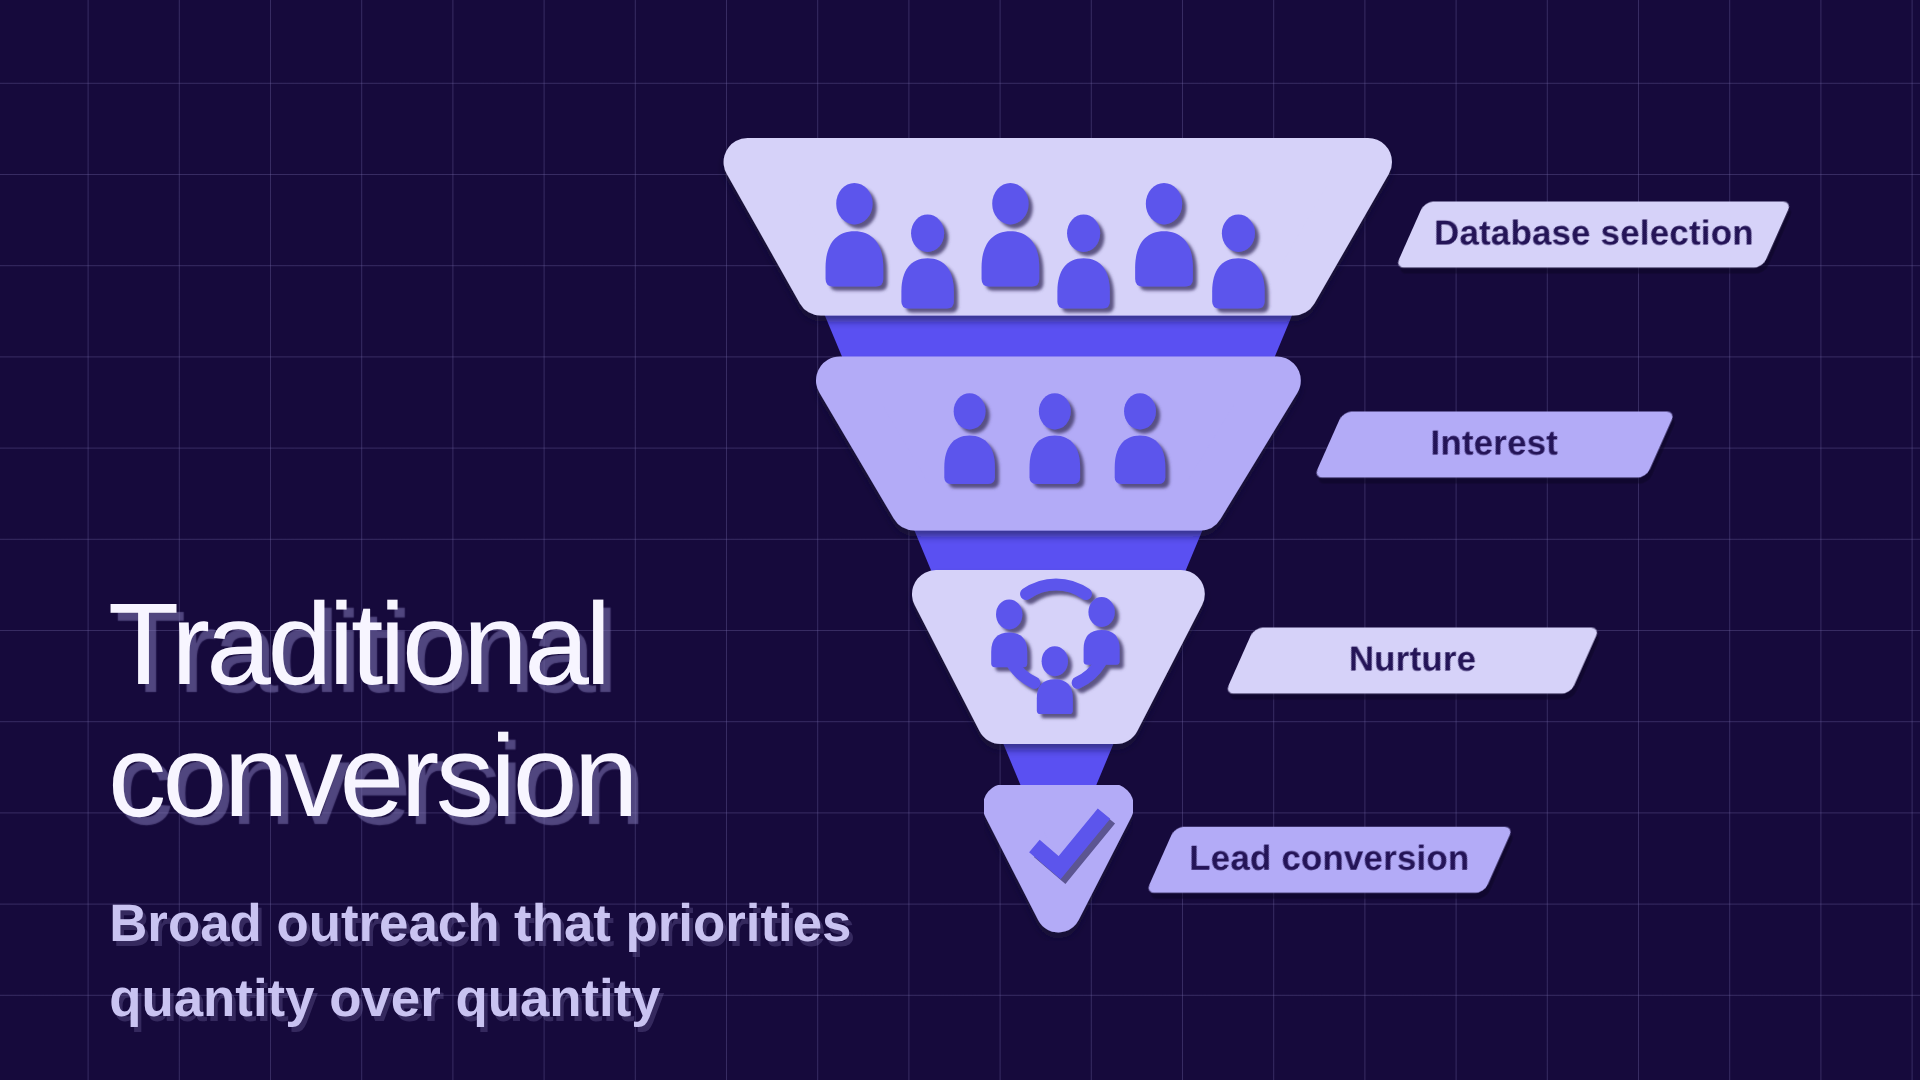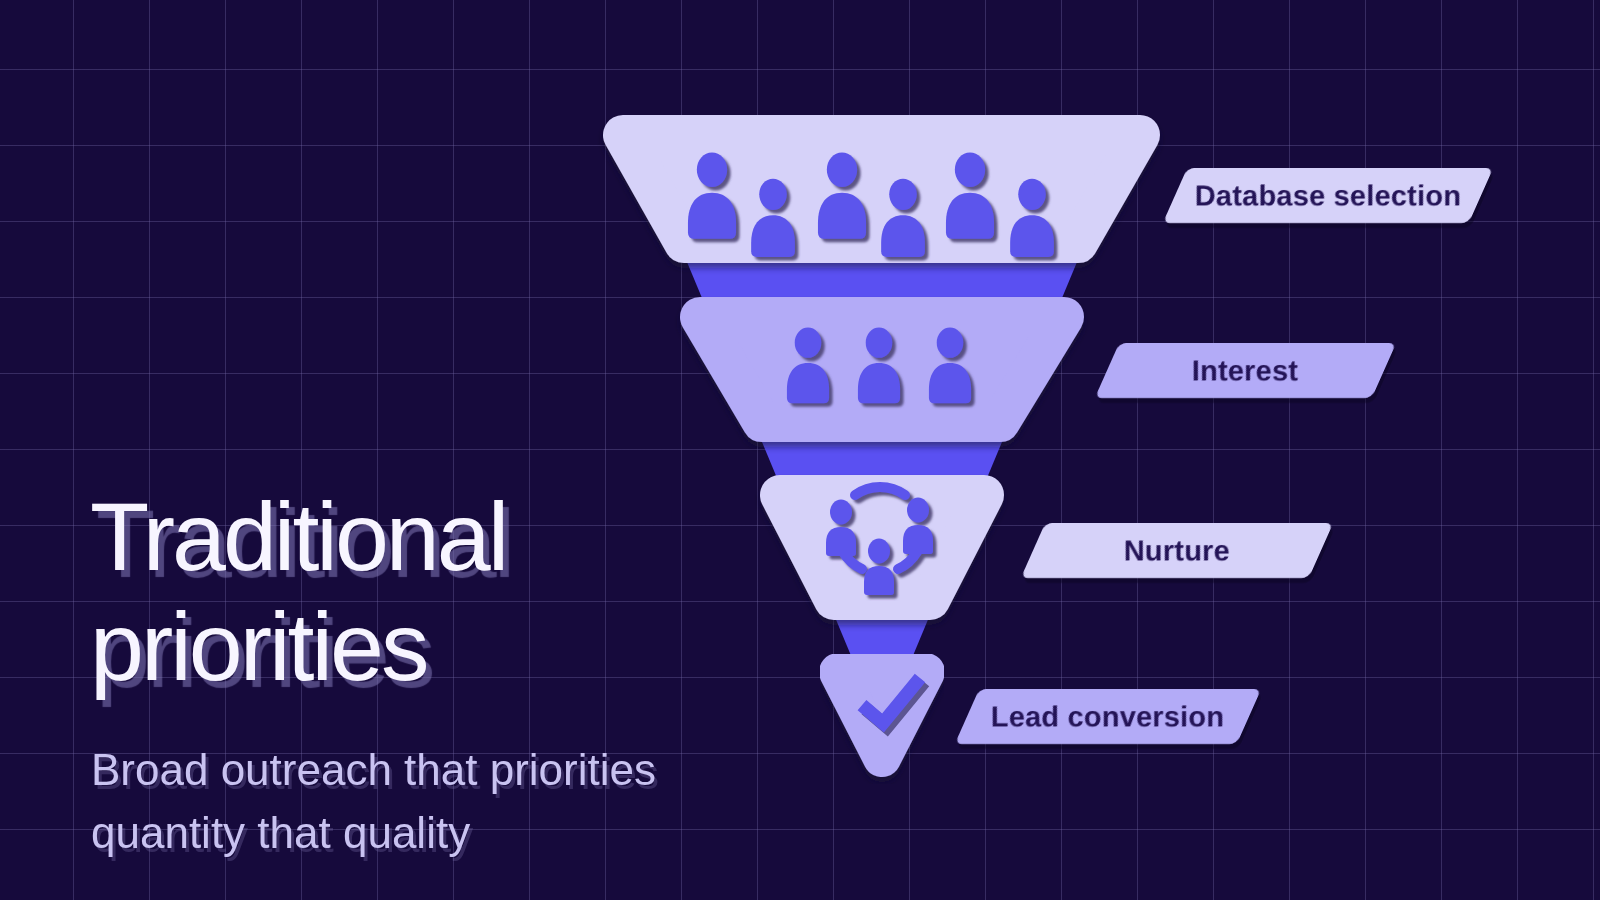--- a/index.html
+++ b/index.html
@@ -15,21 +15,21 @@
   }
   .title{
     position:absolute;left:90px;top:417px;
     font-size:97px;line-height:110px;font-weight:normal;letter-spacing:-3px;
     color:var(--title-color,#f7f5ff);
     text-shadow:6px 7px 1px var(--title-shadow,rgba(125,117,175,.5));
     white-space:nowrap;
   }
   .subtitle{
     position:absolute;left:91px;top:694px;
-    font-size:44px;line-height:63px;font-weight:normal;letter-spacing:0;
+    font-size:44px;line-height:63px;font-weight:bold;letter-spacing:0;
     color:var(--subtitle-color,#c9c3f1);
     text-shadow:3px 4px 0 rgba(125,117,175,.30);
     white-space:nowrap;
   }
   .funnel-svg{position:absolute;left:0;top:0;}
   .banner{
     position:absolute;height:55px;border-radius:7px;
     transform:skewX(-24deg);
     display:flex;align-items:center;justify-content:center;
     filter:drop-shadow(4px 5px 0 rgba(8,4,30,.45));
@@ -102,26 +102,26 @@
     </g>
 
     <g>
       <path d="M866 709 L887 727 L924 682" fill="none" stroke="#3f3870" stroke-width="13.5" stroke-opacity="0.75"></path>
       <path d="M862 705 L883 723 L920 678" fill="none" stroke="var(--icon,#5c55ec)" stroke-width="13.5"></path>
     </g>
   </svg>
 
   <h1 class="title">
     <span>Traditional</span><br>
-    <span>priorities</span>
+    <span>conversion</span>
   </h1>
 
   <p class="subtitle">
     <span>Broad outreach that priorities</span><br>
-    <span>quantity that quality</span>
+    <span>quantity over quantity</span>
   </p>
 
   <div class="banner b1">
     <span class="label">Database selection</span>
   </div>
   <div class="banner b2">
     <span class="label">Interest</span>
   </div>
   <div class="banner b3">
     <span class="label">Nurture</span>

